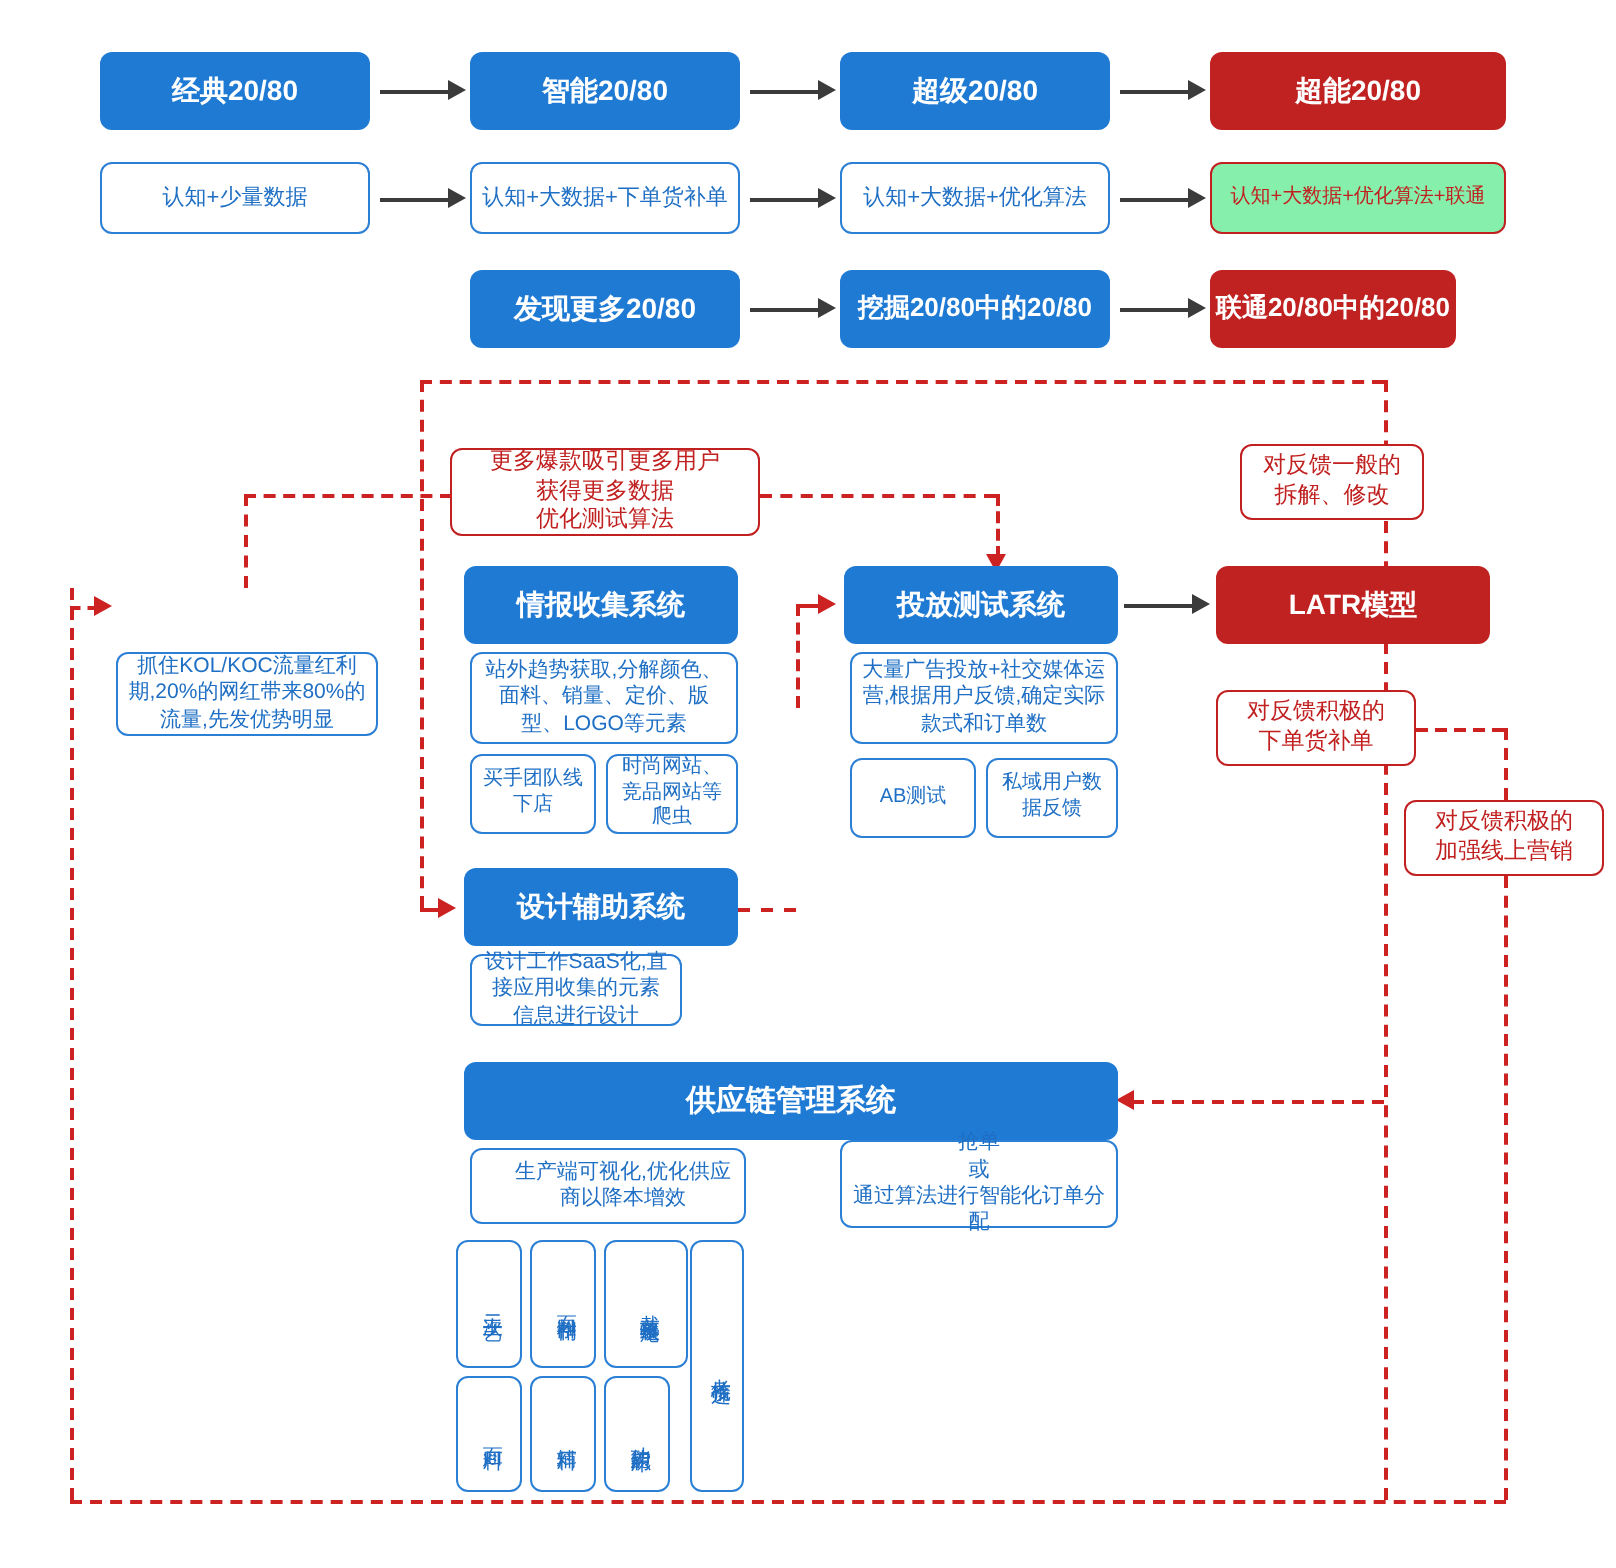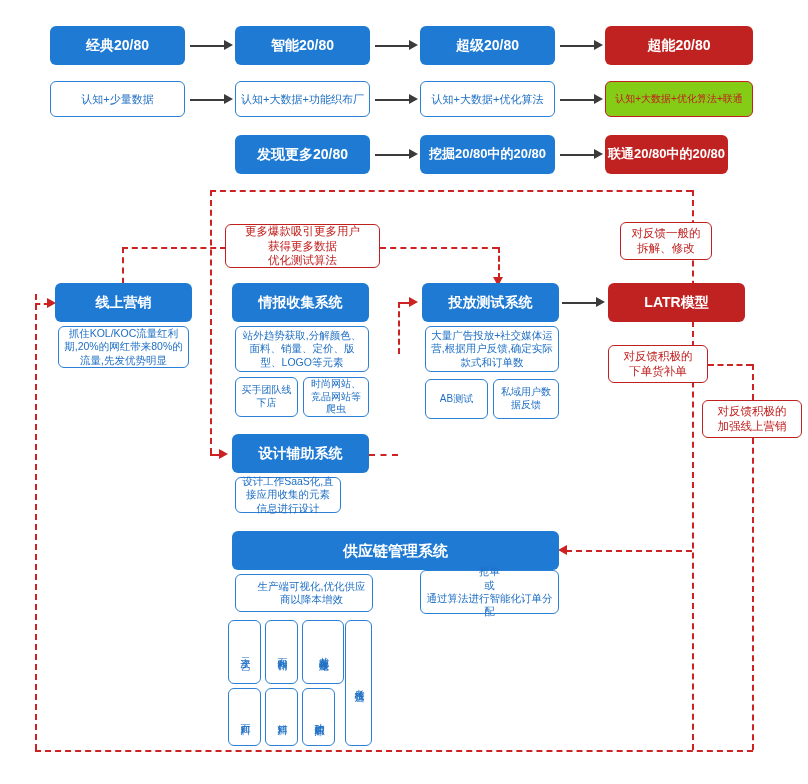--- a/index.html
+++ b/index.html
@@ -7,21 +7,21 @@
   #canvas{position:relative;width:808px;height:784px;overflow:hidden;background:#fff;}
 
   .box{position:absolute;box-sizing:border-box;display:flex;align-items:center;justify-content:center;text-align:center;border-radius:6px;line-height:1.28;}
 
   
   .fill-blue{background:#1f7ad4;color:#ffffff;font-weight:bold;font-size:14px;}
   .fill-red{background:#bf2220;color:#ffffff;font-weight:bold;font-size:14px;}
 
   
   .out-blue{background:#ffffff;border:1.4px solid #2b7fd4;color:#1f6fc4;font-size:11px;padding:3px 5px;}
-  .out-red{background:#84cc16;border:1.4px solid #c0201f;color:#c0201f;font-size:11px;padding:1px 5px;}
+  .out-red{background:#86efac;border:1.4px solid #c0201f;color:#c0201f;font-size:11px;padding:1px 5px;}
   .out-red-note{background:#ffffff;border:1.4px solid #c0201f;color:#c0201f;font-size:11.5px;padding:3px 5px;}
 
   .small{font-size:10.5px;}
   .tiny{font-size:10px;}
 
   
   .vert{writing-mode:vertical-rl;text-orientation:upright;letter-spacing:1px;}
 
   
   .solid-line{position:absolute;background:#3b3b3b;}
@@ -45,21 +45,21 @@
   <div class="box fill-red" style="left:605px;top:26px;width:148px;height:39px;">超能20/80</div>
 
   <div class="solid-line hline" style="left:190px;top:45px;width:36px;"></div>
   <div class="arrow-r" style="left:224px;top:40px;"></div>
   <div class="solid-line hline" style="left:375px;top:45px;width:36px;"></div>
   <div class="arrow-r" style="left:409px;top:40px;"></div>
   <div class="solid-line hline" style="left:560px;top:45px;width:36px;"></div>
   <div class="arrow-r" style="left:594px;top:40px;"></div>
 
   <div class="box out-blue" style="left:50px;top:81px;width:135px;height:36px;">认知+少量数据</div>
-  <div class="box out-blue" style="left:235px;top:81px;width:135px;height:36px;">认知+大数据+功能织布厂</div>
+  <div class="box out-blue" style="left:235px;top:81px;width:135px;height:36px;">认知+大数据+下单货补单</div>
   <div class="box out-blue" style="left:420px;top:81px;width:135px;height:36px;">认知+大数据+优化算法</div>
   <div class="box out-red tiny" style="left:605px;top:81px;width:148px;height:36px;">认知+大数据+优化算法+联通</div>
 
   <div class="solid-line hline" style="left:190px;top:99px;width:36px;"></div>
   <div class="arrow-r" style="left:224px;top:94px;"></div>
   <div class="solid-line hline" style="left:375px;top:99px;width:36px;"></div>
   <div class="arrow-r" style="left:409px;top:94px;"></div>
   <div class="solid-line hline" style="left:560px;top:99px;width:36px;"></div>
   <div class="arrow-r" style="left:594px;top:94px;"></div>
 
@@ -87,21 +87,20 @@
 
   <div class="dash-v" style="left:35px;top:294px;height:456px;"></div>
   <div class="dash-h" style="left:35px;top:294px;width:0px;"></div>
   <div class="dash-h" style="left:35px;top:303px;width:14px;"></div>
   <div class="rarrow-r" style="left:47px;top:298px;"></div>
 
   <div class="dash-h" style="left:380px;top:247px;width:118px;"></div>
   <div class="dash-v" style="left:498px;top:247px;height:32px;"></div>
   <div class="rarrow-d" style="left:493px;top:277px;"></div>
 
-  <div class="box fill-blue" style="left:55px;top:283px;width:137px;height:39px;">线上营销</div>
   <div class="box out-blue small" style="left:58px;top:326px;width:131px;height:42px;">抓住KOL/KOC流量红利期,20%的网红带来80%的流量,先发优势明显</div>
 
   <div class="box fill-blue" style="left:232px;top:283px;width:137px;height:39px;">情报收集系统</div>
   <div class="box out-blue small" style="left:235px;top:326px;width:134px;height:46px;">站外趋势获取,分解颜色、面料、销量、定价、版型、LOGO等元素</div>
   <div class="box out-blue tiny" style="left:235px;top:377px;width:63px;height:40px;">买手团队线下店</div>
   <div class="box out-blue tiny" style="left:303px;top:377px;width:66px;height:40px;">时尚网站、竞品网站等爬虫</div>
 
   <div class="box fill-blue" style="left:232px;top:434px;width:137px;height:39px;">设计辅助系统</div>
   <div class="box out-blue small" style="left:235px;top:477px;width:106px;height:36px;">设计工作SaaS化,直接应用收集的元素信息进行设计</div>
 

